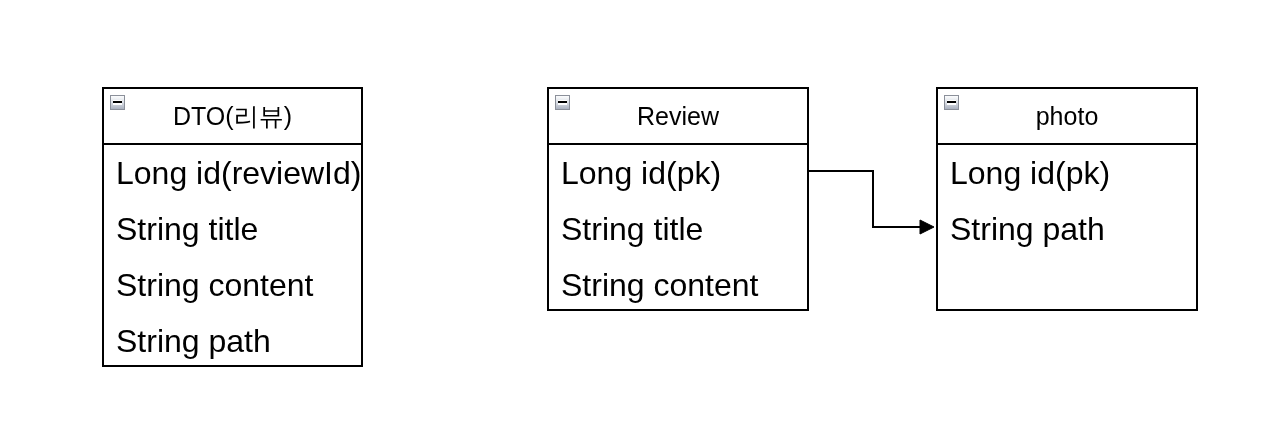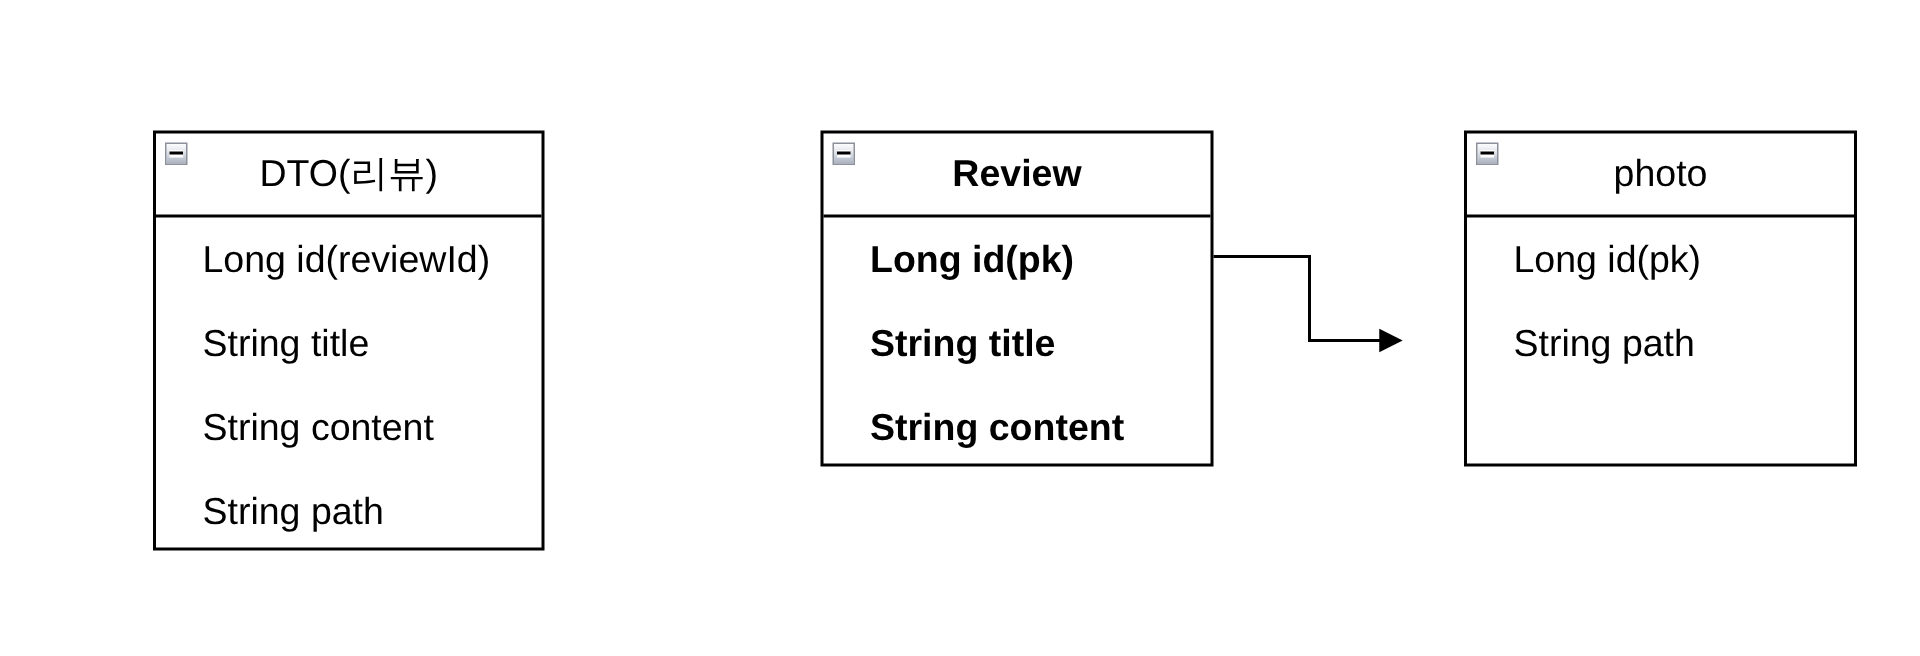--- a/index.html
+++ b/index.html
@@ -66,22 +66,22 @@
     background: #000000;
   }
   .entity-body {
     display: block;
   }
   .entity-row {
     box-sizing: border-box;
     height: 56px;
     display: flex;
     align-items: center;
-    padding-left: 31px;
-    font-size: 25px;
+    padding-left: 12px;
+    font-size: 32px;
     white-space: nowrap;
   }
   .connector-layer {
     position: absolute;
     left: 0;
     top: 0;
     width: 1280px;
     height: 437px;
   }
 </style>
@@ -98,35 +98,35 @@
       <span class="entity-title">DTO(리뷰)</span>
     </div>
     <div class="entity-body">
       <div class="entity-row">Long id(reviewId)</div>
       <div class="entity-row">String title</div>
       <div class="entity-row">String content</div>
       <div class="entity-row">String path</div>
     </div>
   </div>
 
-  <div class="entity" style="left:547px; top:87px; width:262px; height:224px;font-weight:bold;">
+  <div class="entity" style="left:547px; top:87px; width:262px; height:224px;">
     <div class="entity-header">
       <span class="collapse-btn">
         <span class="minus-glyph"></span>
       </span>
       <span class="entity-title">Review</span>
     </div>
     <div class="entity-body">
       <div class="entity-row">Long id(pk)</div>
       <div class="entity-row">String title</div>
       <div class="entity-row">String content</div>
     </div>
   </div>
 
-  <div class="entity" style="left:936px; top:87px; width:262px; height:224px;margin-left:40px;">
+  <div class="entity" style="left:936px; top:87px; width:262px; height:224px;">
     <div class="entity-header">
       <span class="collapse-btn">
         <span class="minus-glyph"></span>
       </span>
       <span class="entity-title">photo</span>
     </div>
     <div class="entity-body">
       <div class="entity-row">Long id(pk)</div>
       <div class="entity-row">String path</div>
     </div>

